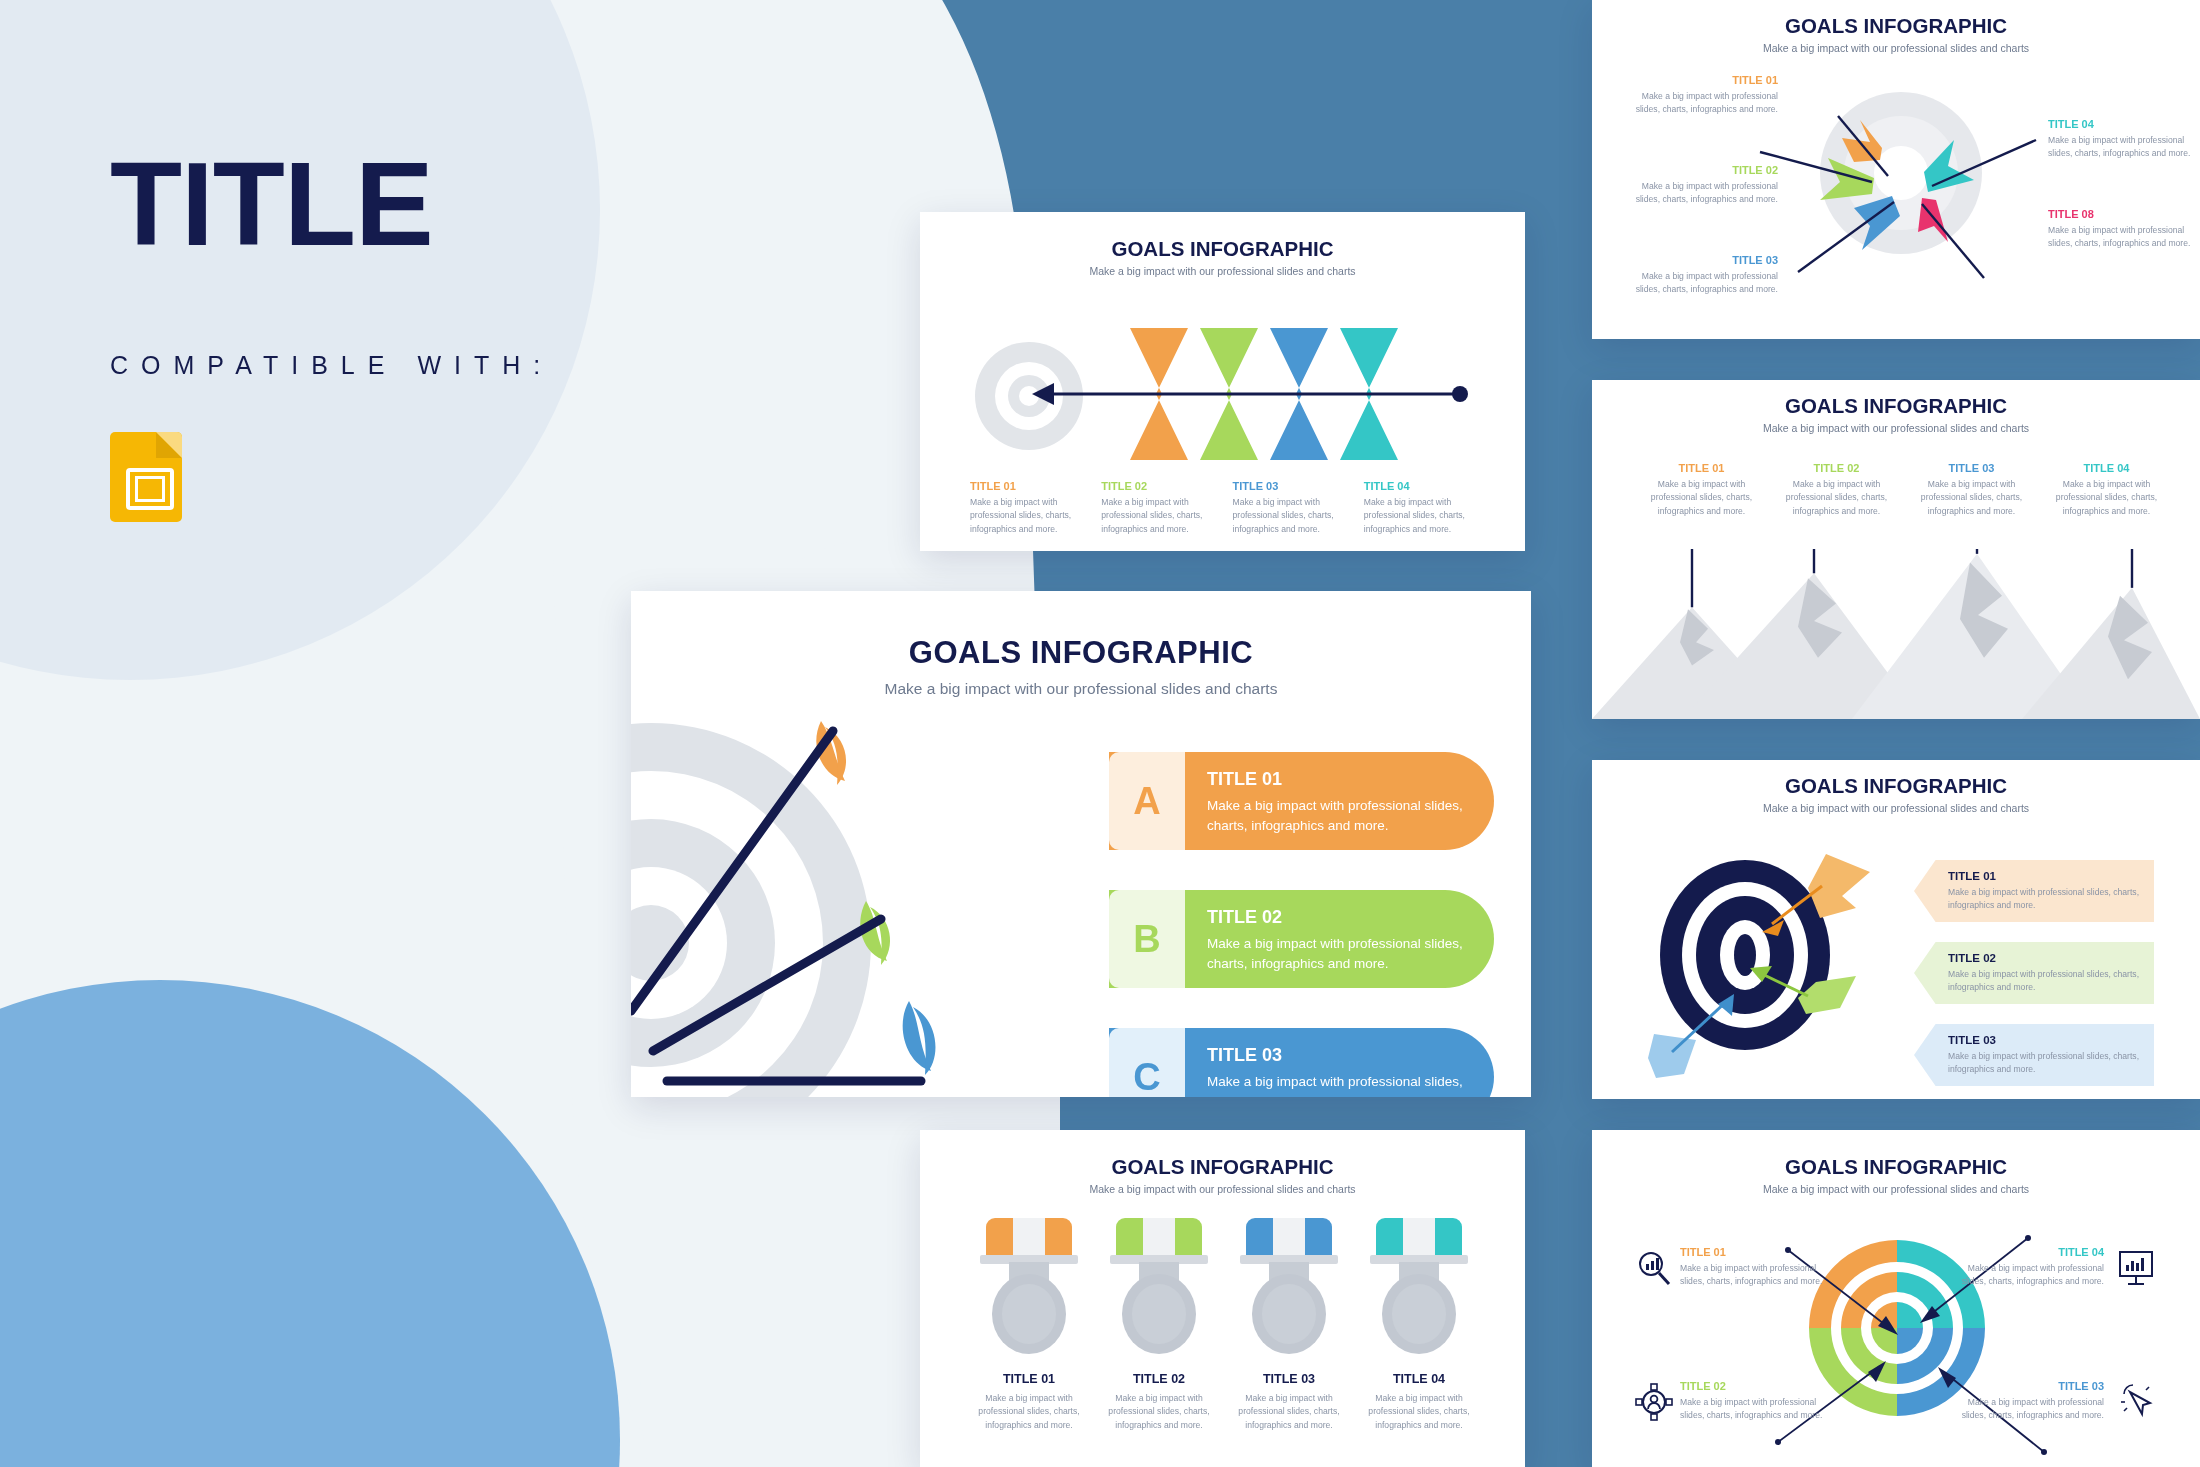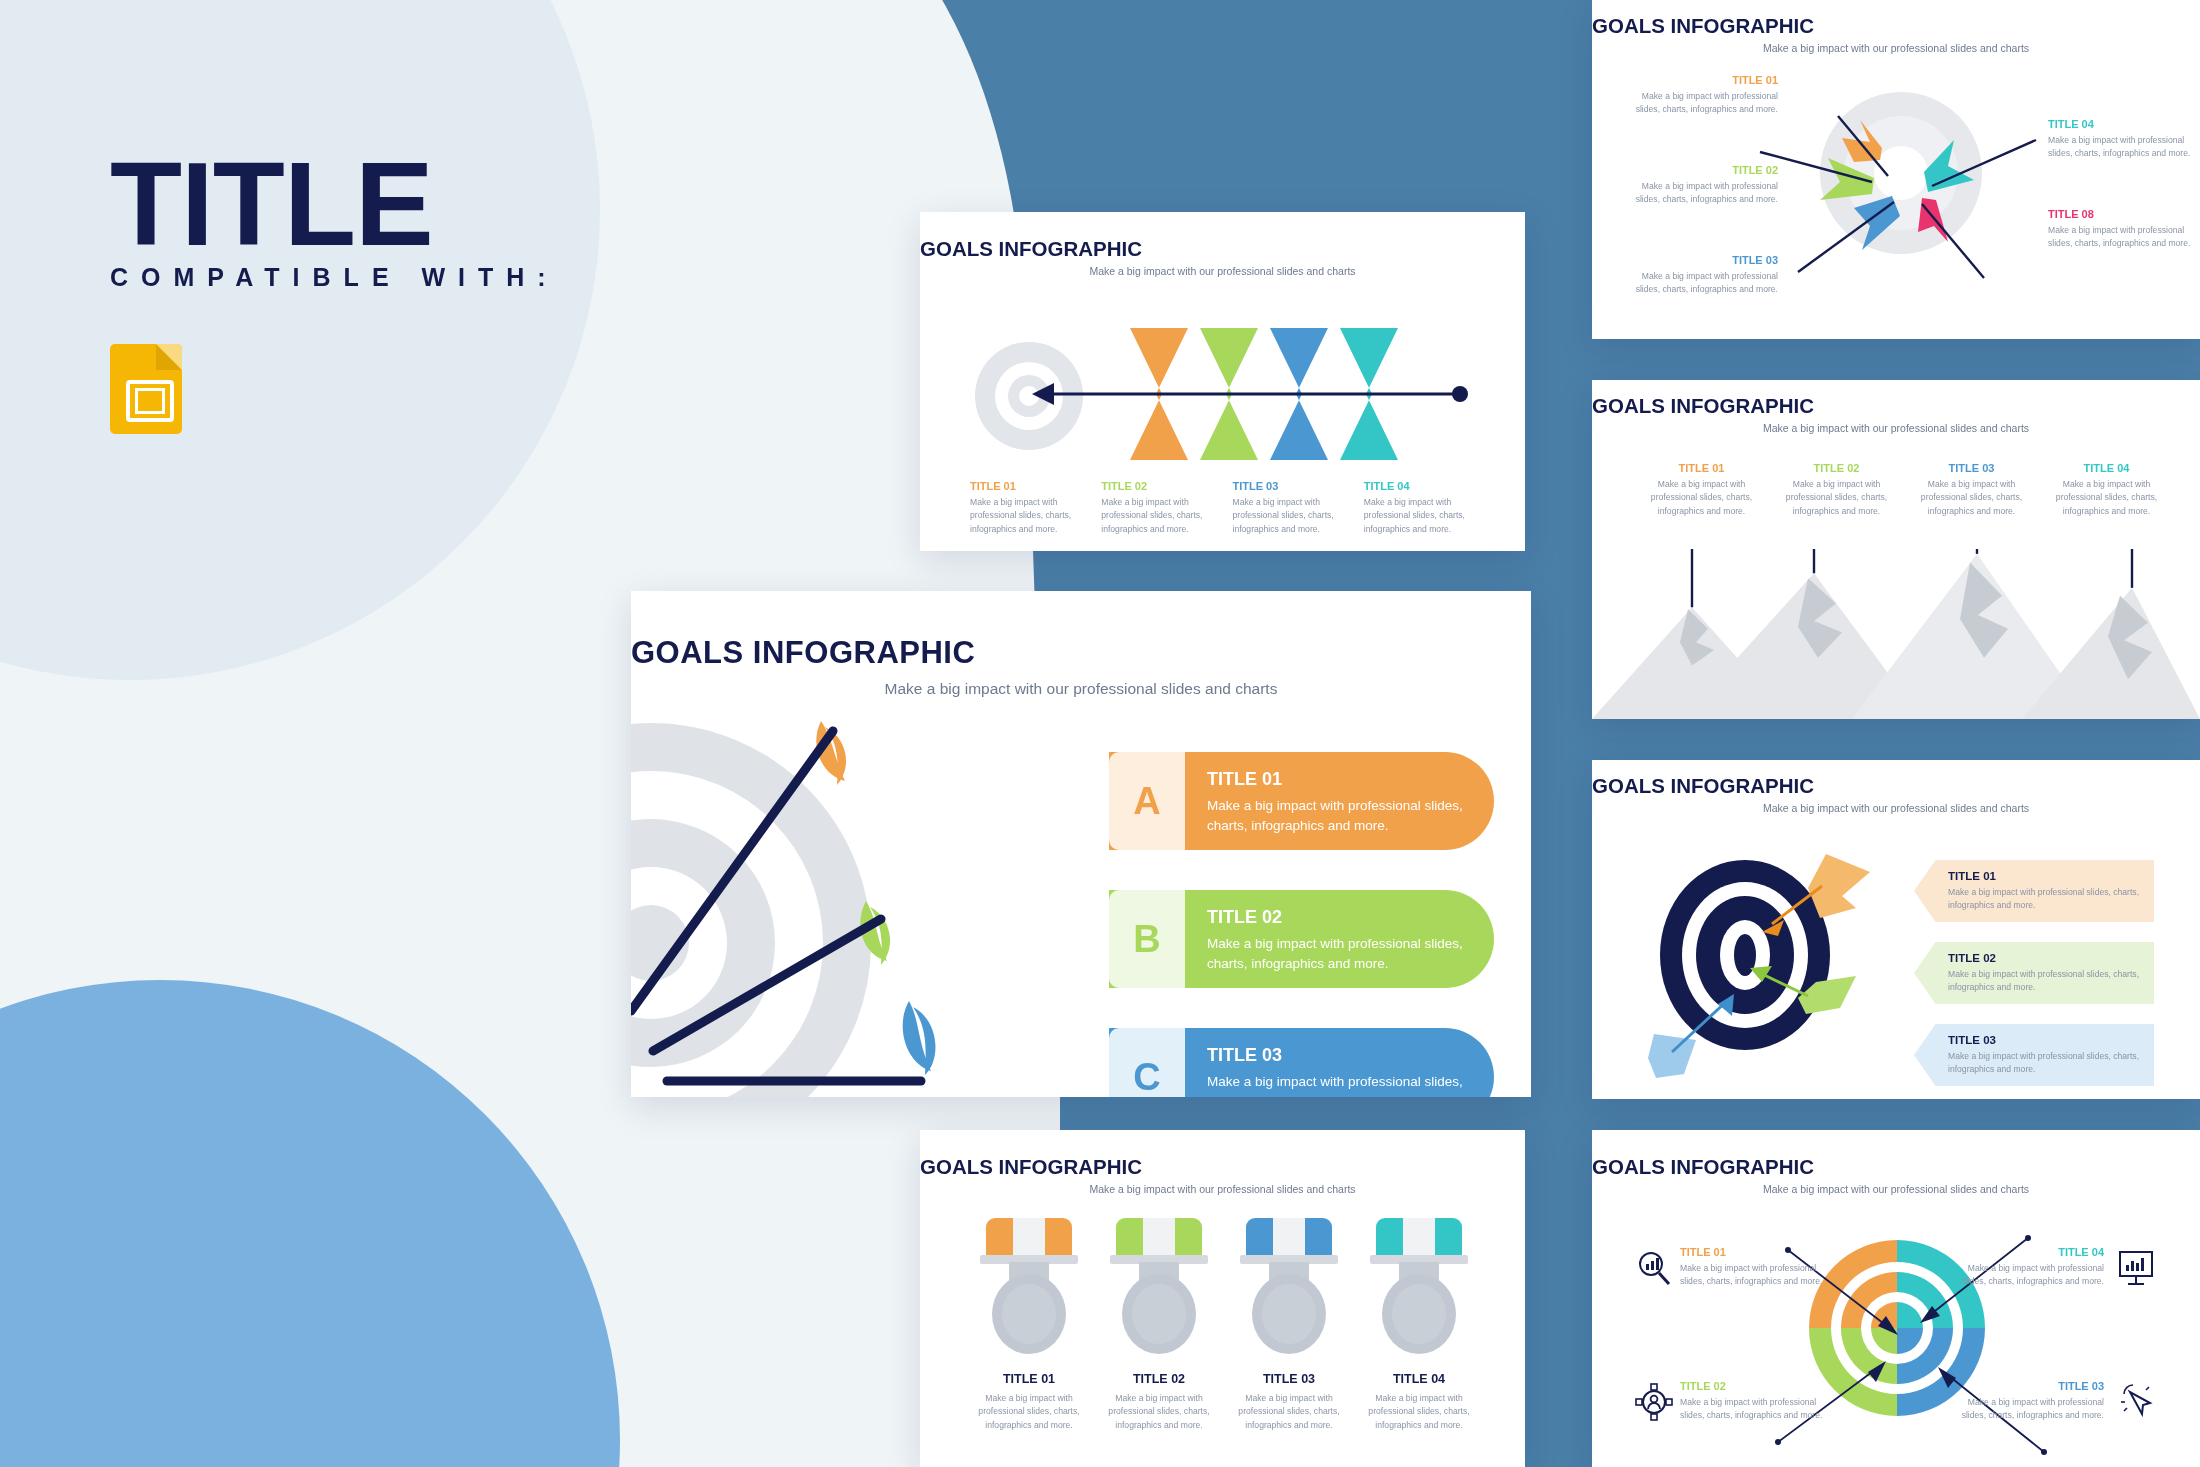--- a/index.html
+++ b/index.html
@@ -35,21 +35,21 @@
     border-radius:50%;background:#7BB1DE;
   }
 
   
   .hero{position:absolute;left:110px;top:145px;width:640px;}
   .hero-title{
     font-size:118px;font-weight:700;color:#141B4D;letter-spacing:-1px;
     line-height:1;margin:0;
   }
   .hero-sub{
-    font-size:25px;font-weight:700;color:#141B4D;
+    margin-top:88px;font-size:25px;font-weight:400;color:#141B4D;
     letter-spacing:13px;
   }
   .slides-icon{
     margin-top:52px;width:72px;height:90px;position:relative;
   }
   .slides-icon .page{
     position:absolute;inset:0;background:#F6B704;border-radius:5px;
   }
   .slides-icon .fold{
     position:absolute;right:0;top:0;width:26px;height:26px;
@@ -70,21 +70,21 @@
     content:"";position:absolute;left:5px;top:4px;right:5px;bottom:4px;
     border:3px solid #fff;
   }
 
   
   .slide{
     position:absolute;background:#fff;overflow:hidden;
     box-shadow:0 10px 34px rgba(20,27,77,.13);
   }
   .s-title{
-    text-align:left;font-weight:700;color:#141B4D;
+    text-align:center;font-weight:700;color:#141B4D;
   }
   .s-sub{
     text-align:center;color:#6E7A8F;
   }
 
   
   #slide-main{left:631px;top:591px;width:900px;height:506px;}
   #slide-main .s-title{font-size:31px;margin-top:44px;letter-spacing:.5px;}
   #slide-main .s-sub{font-size:15.5px;margin-top:9px;}
 

